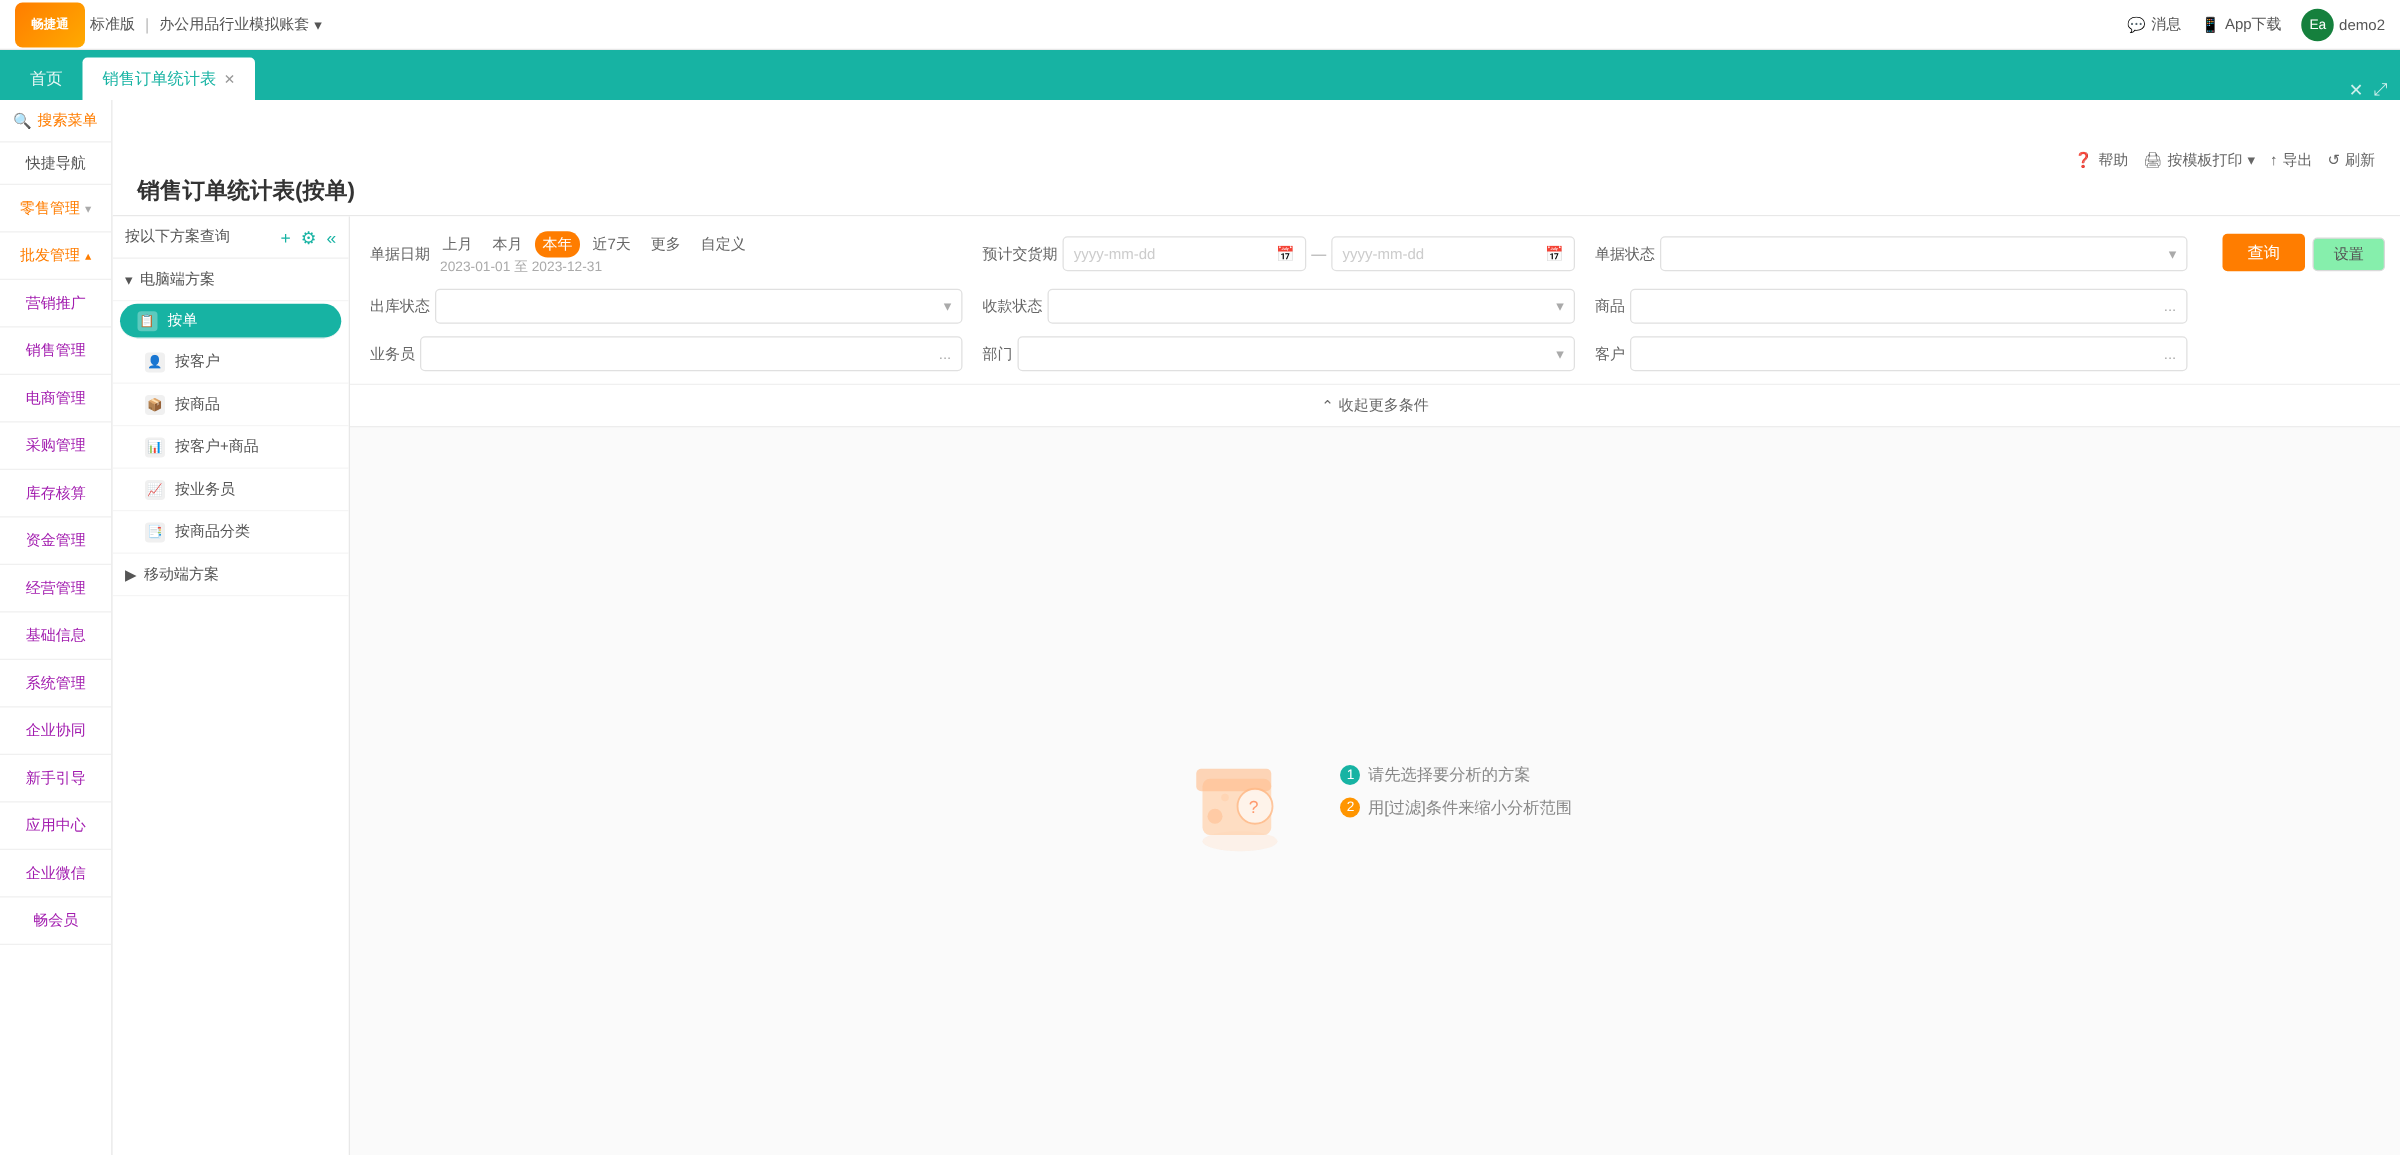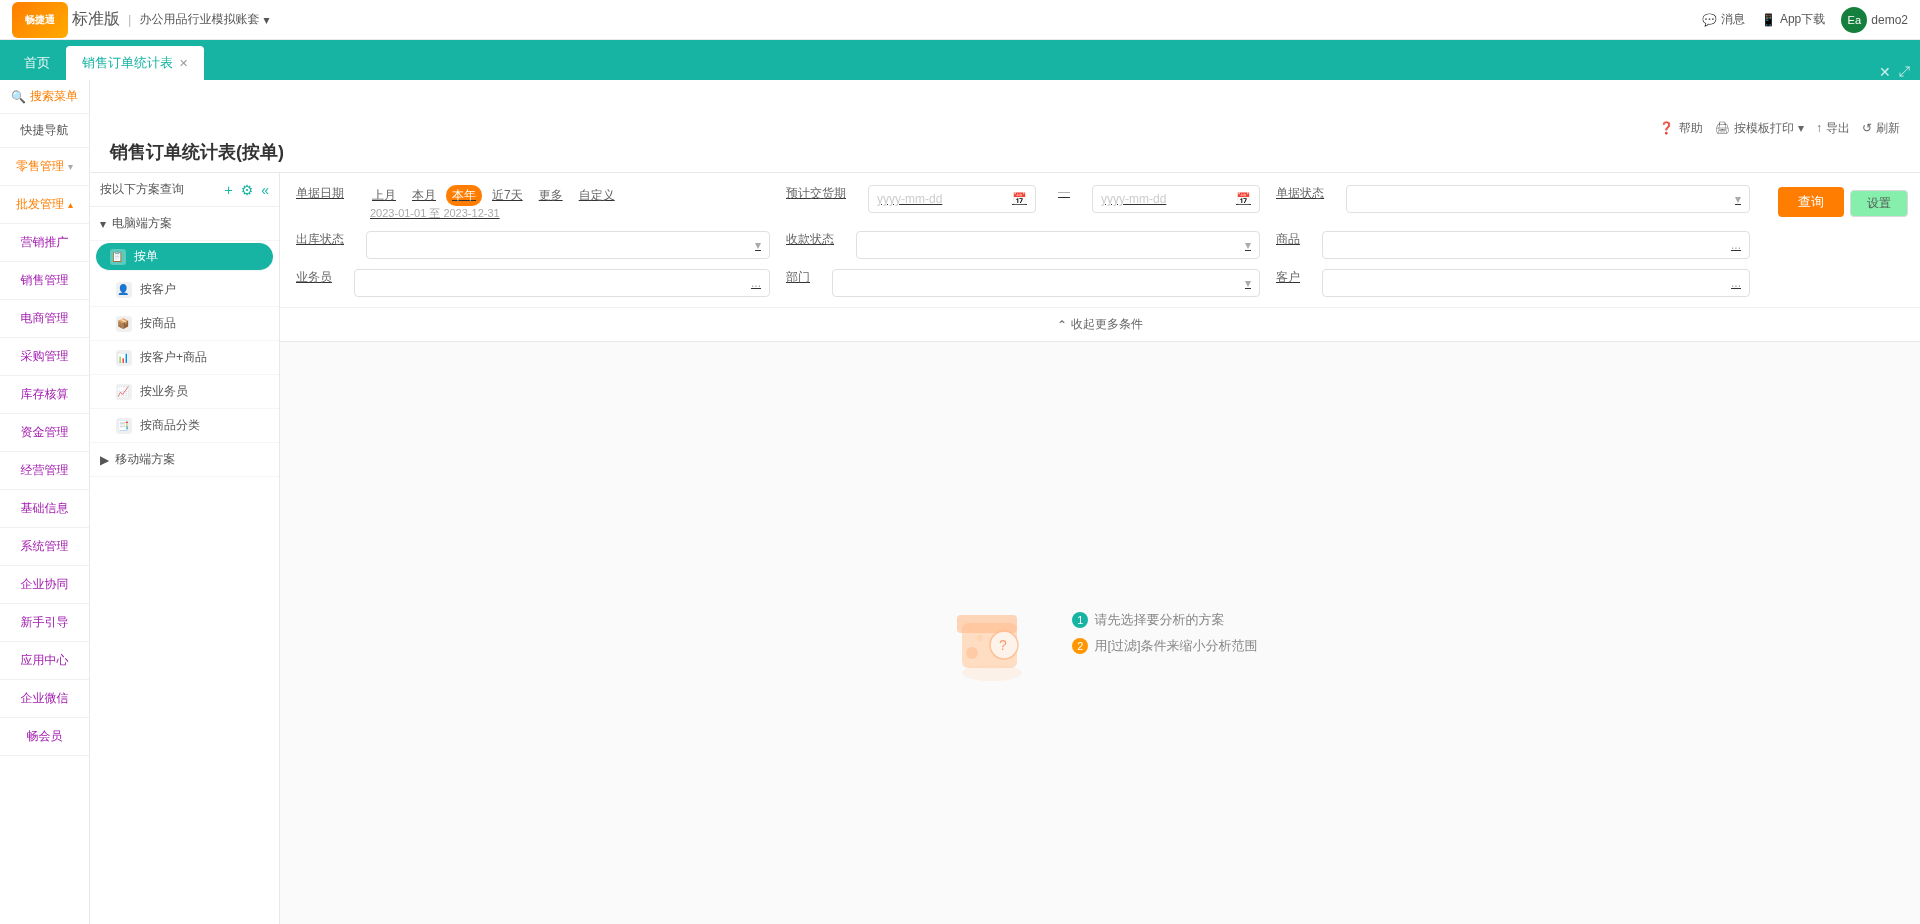--- a/index.html
+++ b/index.html
@@ -16,21 +16,21 @@
       border-bottom: 1px solid #e8e8e8;
     }
     .top-bar-left { display: flex; align-items: center; gap: 4px; }
     .logo-box {
       width: 56px; height: 36px;
       background: linear-gradient(135deg, #ff7d00, #ffaa00);
       border-radius: 6px;
       display: flex; align-items: center; justify-content: center;
       color: #fff; font-size: 10px; font-weight: bold; line-height: 1.2; text-align: center;
     }
-    .app-title-text { font-size: 16px; color: #555; }
+    .app-title-text { font-size: 12px; color: #555; }
     .top-bar-dropdown { font-size: 12px; color: #555; display: flex; align-items: center; gap: 4px; cursor: pointer; }
     .top-bar-right { display: flex; align-items: center; gap: 16px; font-size: 12px; color: #555; }
     .top-bar-right .icon-btn { display: flex; align-items: center; gap: 4px; cursor: pointer; }
     .avatar { width: 26px; height: 26px; border-radius: 50%; background: #15803d; display: flex; align-items: center; justify-content: center; color: #fff; font-size: 11px; }
 
     
     .nav-tabs {
       height: 40px;
       background: #17b3a3;
       display: flex;
@@ -167,21 +167,21 @@
     .scheme-sub-item.active .item-icon { background: rgba(255,255,255,0.3); color: #fff; }
 
     
     .filter-area {
       flex: 1;
       background: #fff;
       overflow: hidden;
       display: flex; flex-direction: column;
     }
     .filter-row {
-      display: flex; gap: 22px; text-decoration: underline;
+      display: flex; align-items: center; gap: 4px;
     }
     .filter-label { font-size: 12px; color: #666; white-space: nowrap; flex-shrink: 0; }
     .filter-date-row {
       display: flex; align-items: center; gap: 4px; flex: 1;
     }
     .filter-date-btn {
       padding: 2px 6px;
       border-radius: 3px;
       font-size: 12px;
       cursor: pointer;

